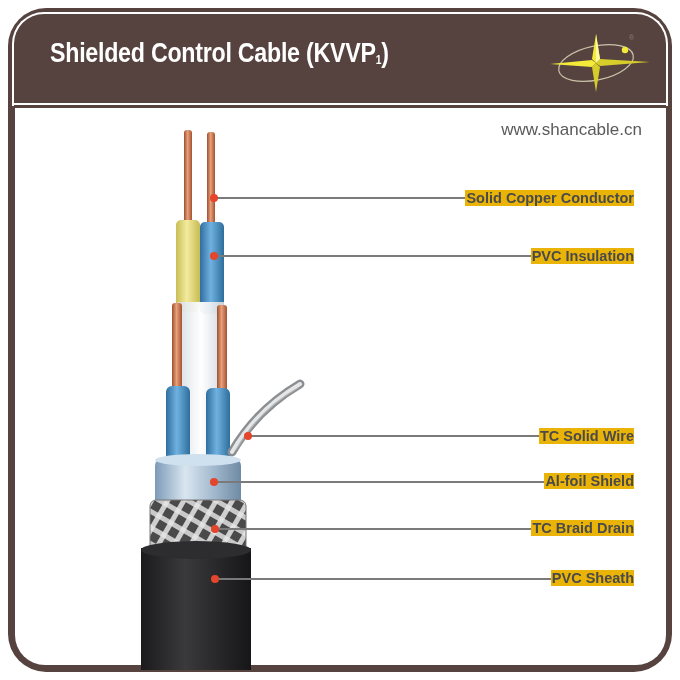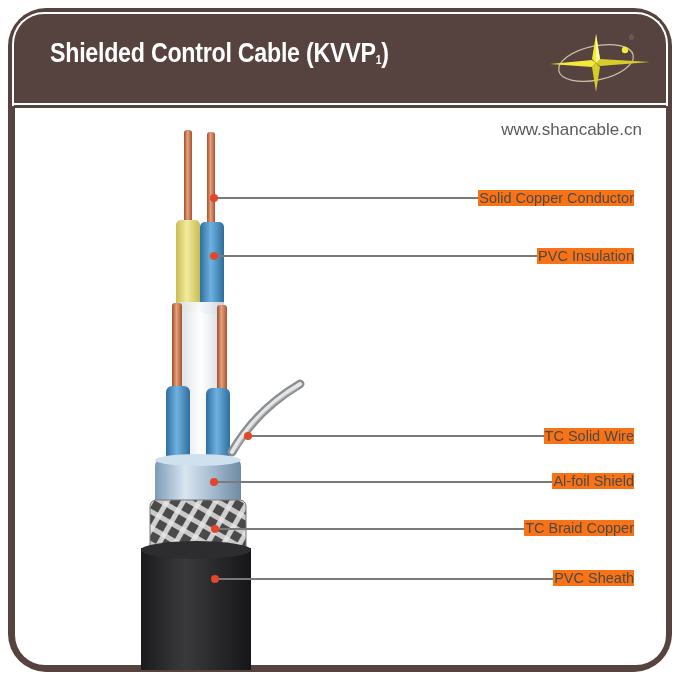--- a/index.html
+++ b/index.html
@@ -24,21 +24,21 @@
     font-family:"Liberation Sans", sans-serif; font-weight:bold; font-size:27px;
     letter-spacing:-0.3px; transform:scaleX(0.86); transform-origin:left center; white-space:nowrap;
   }
   .title sub { font-size:12px; vertical-align:baseline; position:relative; top:2px; }
   .logo { position:absolute; left:546px; top:30px; width:108px; height:62px; }
   .website {
     position:absolute; right:38px; top:120px; color:#5a5a5a; font-size:17px;
   }
   .label {
     position:absolute; right:46px; color:#4a4a4a; font-size:14.5px; white-space:nowrap;
-    background:#f97316; padding-left:1px; line-height:16px;
+    background:#eab308; padding-left:1px; line-height:16px;font-weight:bold;
   }
   .leader { position:absolute; height:1.5px; background:#7a7a7a; }
   .dot { position:absolute; width:8px; height:8px; border-radius:50%; background:#e3462b; margin-left:-4px; margin-top:-4px; }
   svg.cable { position:absolute; left:0; top:0; }
 </style>
 </head>
 <body>
 
 <div class="frame"></div>
 <div class="frame-inner-line"></div>
@@ -151,19 +151,19 @@
   <div class="label" style="top:428px;">TC Solid Wire</div>
 </div>
 <div>
   <div class="leader" style="left:214px; top:481px; width:340px;"></div>
   <div class="dot" style="left:214px; top:482px;"></div>
   <div class="label" style="top:473px;margin-left:27px;">Al-foil Shield</div>
 </div>
 <div>
   <div class="leader" style="left:215px; top:528px; width:322px;"></div>
   <div class="dot" style="left:215px; top:529px;"></div>
-  <div class="label" style="top:520px;">TC Braid Copper</div>
+  <div class="label" style="top:520px;">TC Braid Drain</div>
 </div>
 <div>
   <div class="leader" style="left:215px; top:578px; width:340px;"></div>
   <div class="dot" style="left:215px; top:579px;"></div>
   <div class="label" style="top:570px;text-align:right;">PVC Sheath</div>
 </div>
 
 </body></html>

